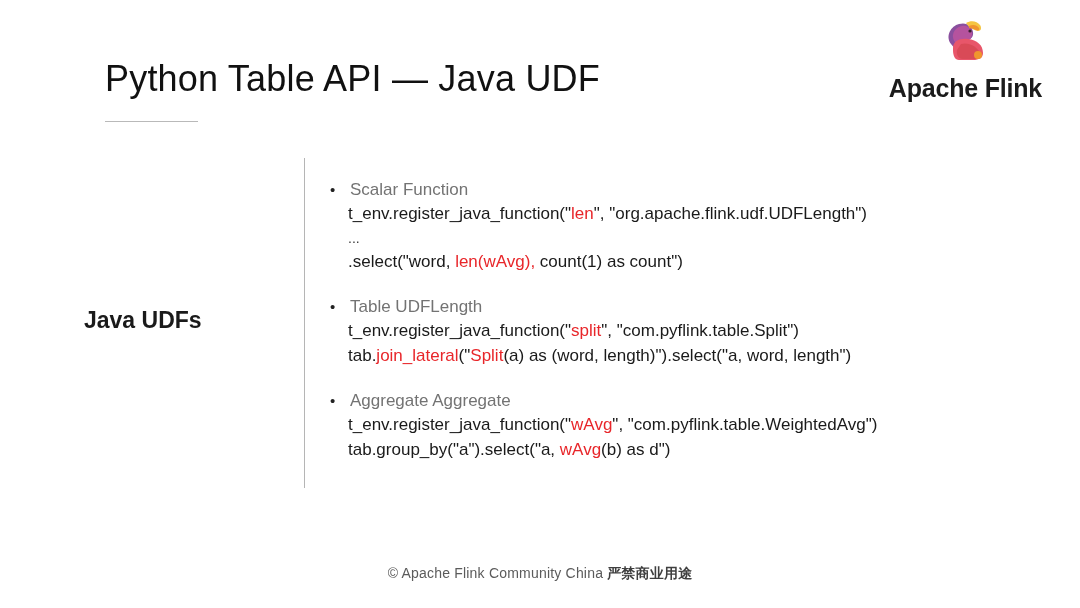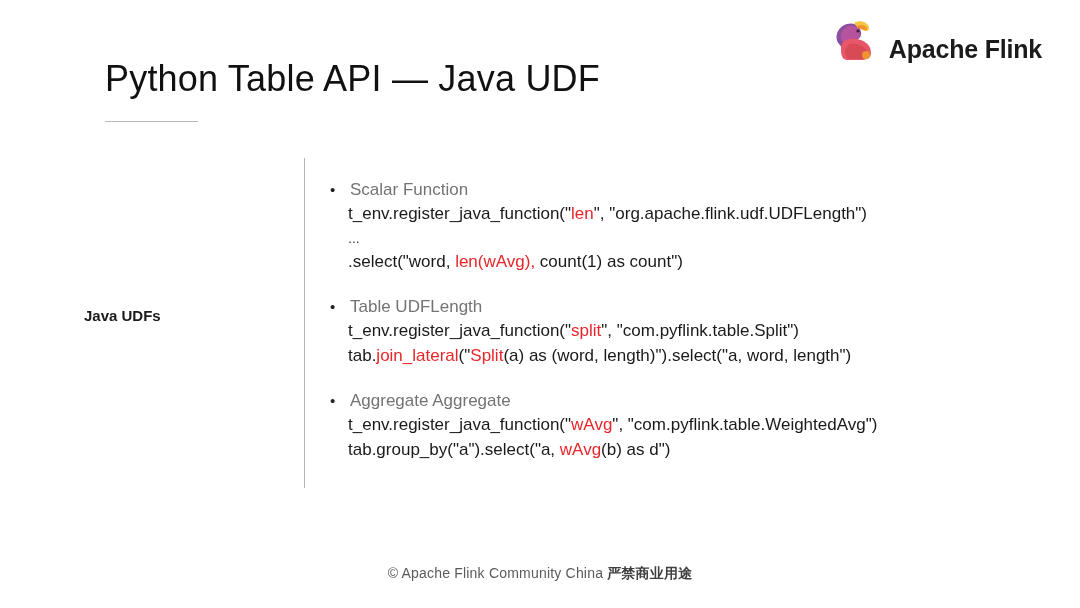--- a/index.html
+++ b/index.html
@@ -15,22 +15,23 @@
     position: relative;
     -webkit-font-smoothing: antialiased;
   }
 
   
   .brand {
     position: absolute;
     top: 14px;
     right: 38px;
     display: flex;
-    align-items: flex-end;
+    align-items: center;
     gap: 10px;
+    flex-direction: column;
   }
   .brand-logo {
     width: 52px;
     height: 50px;
     display: block;
   }
   .brand-name {
     font-size: 25px;
     font-weight: bold;
     color: #1b1b1b;
@@ -56,21 +57,21 @@
     width: 93px;
     height: 1px;
     background: #b9b9b9;
   }
 
   
   .section-label {
     position: absolute;
     left: 84px;
     top: 307px;
-    font-size: 15px;
+    font-size: 23px;
     font-weight: bold;
     color: #1a1a1a;
     white-space: nowrap;
   }
 
   
   .v-divider {
     position: absolute;
     left: 304px;
     top: 158px;

